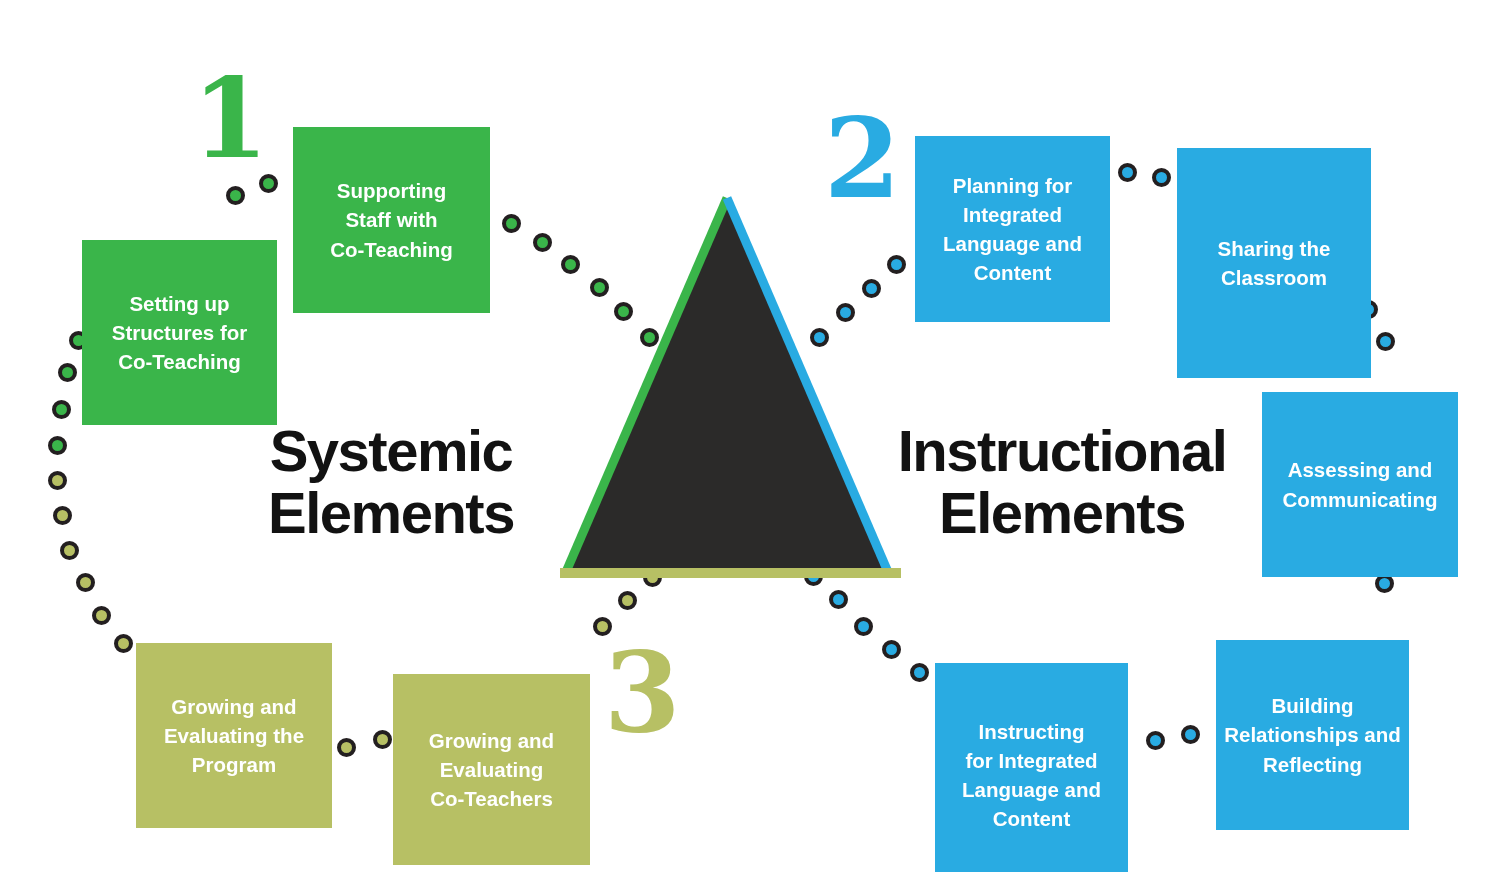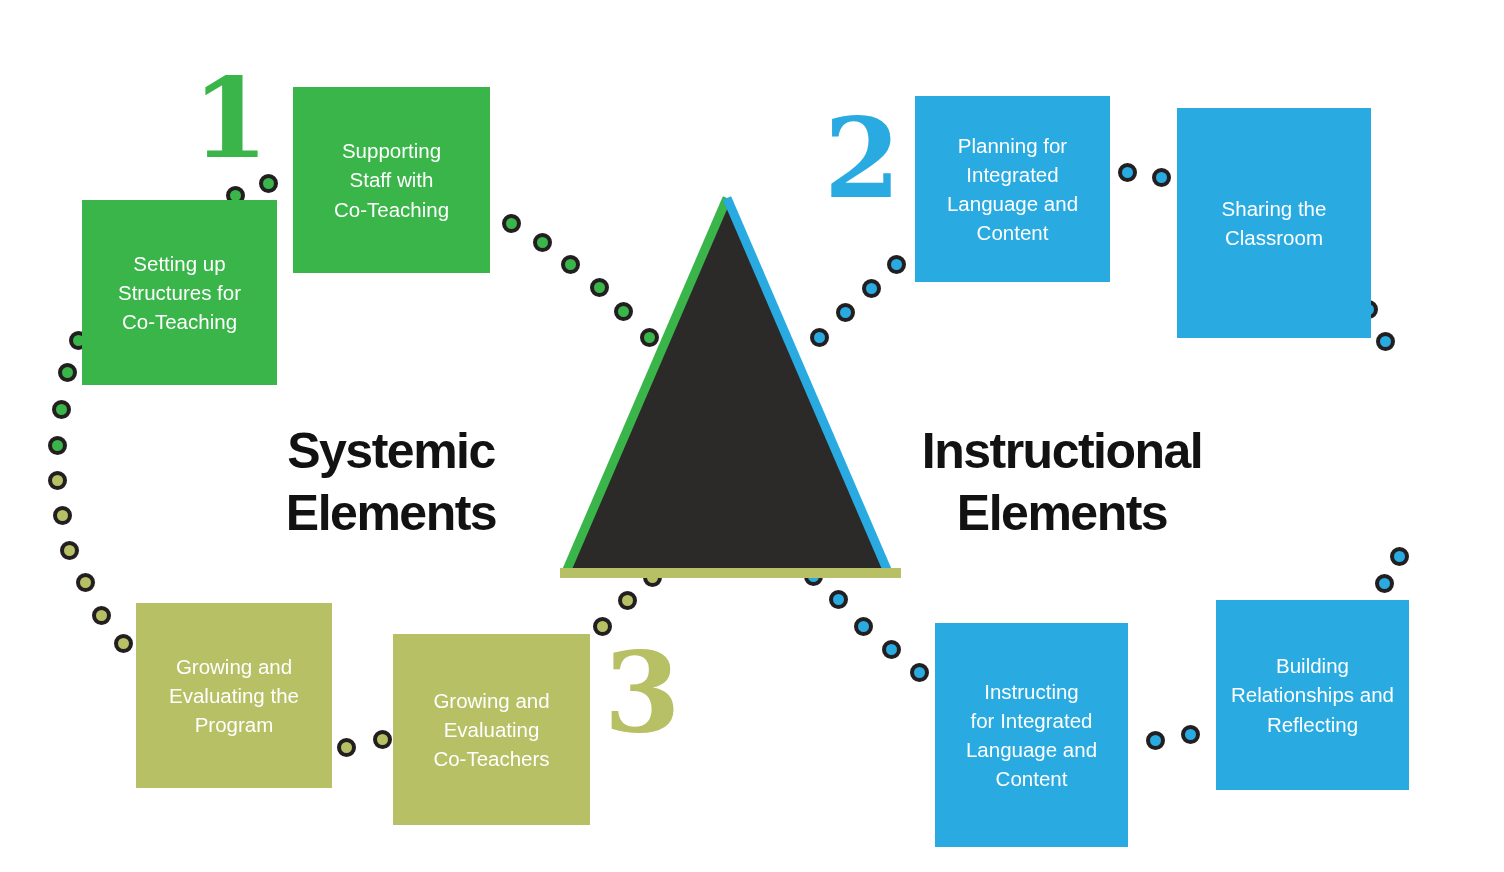--- a/index.html
+++ b/index.html
@@ -2,28 +2,29 @@
 <html style="--green: #3ab54a; --blue: #29abe2; --olive: #b7c064; --dark: #2b2a29; --ring: #231f20; --ink: #121212; --white: #ffffff;"><head>
 <meta charset="utf-8">
 <style>
   html,body{margin:0;padding:0;background:#ffffff;}
   .stage{
     position:relative;width:1504px;height:872px;background:#fff;overflow:hidden;
     font-family:"Liberation Sans", sans-serif;
   }
   .box{
     position:absolute;display:flex;align-items:center;justify-content:center;
-    text-align:center;color:#fff;font-weight:400;font-size:20.5px;line-height:1.42;
+    text-align:center;color:#fff;font-weight:700;font-size:20.5px;line-height:1.42;
     white-space:pre-line;
+    margin-top:40px;
   }
   .box.green{background:var(--green);}
   .box.blue{background:var(--blue);}
   .box.olive{background:var(--olive);}
   .heading{
-    position:absolute;color:var(--ink);font-weight:700;font-size:50px;
+    position:absolute;color:var(--ink);font-weight:700;font-size:58px;
     letter-spacing:-1.5px;line-height:62px;text-align:center;white-space:pre-line;
   }
   .step-number{
     position:absolute;font-family:"DejaVu Serif", serif;font-weight:700;
     font-size:110px;line-height:1;
   }
   .step-number.green{color:var(--green);}
   .step-number.blue{color:var(--blue);}
   .step-number.olive{color:var(--olive);}
   .tri-svg{position:absolute;left:0;top:0;}
@@ -106,20 +107,22 @@
   <div class="box green" style="left:293px;top:87px;width:197px;height:186px;">Supporting
 Staff with
 Co-Teaching</div>
 
   <div class="box blue" style="left:915px;top:96px;width:195px;height:186px;">Planning for
 Integrated
 Language and
 Content</div>
   <div class="box blue" style="left:1177px;top:108px;width:194px;height:230px;">Sharing the
 Classroom</div>
+  <div class="box blue" style="left:1262px;top:352px;width:196px;height:185px;">Assessing and
+Communicating</div>
   <div class="box blue" style="left:1216px;top:600px;width:193px;height:190px;">Building
 Relationships and
 Reflecting</div>
   <div class="box blue" style="left:935px;top:623px;width:193px;height:224px;">Instructing
 for Integrated
 Language and
 Content</div>
 
   <div class="box olive" style="left:393px;top:634px;width:197px;height:191px;">Growing and
 Evaluating

